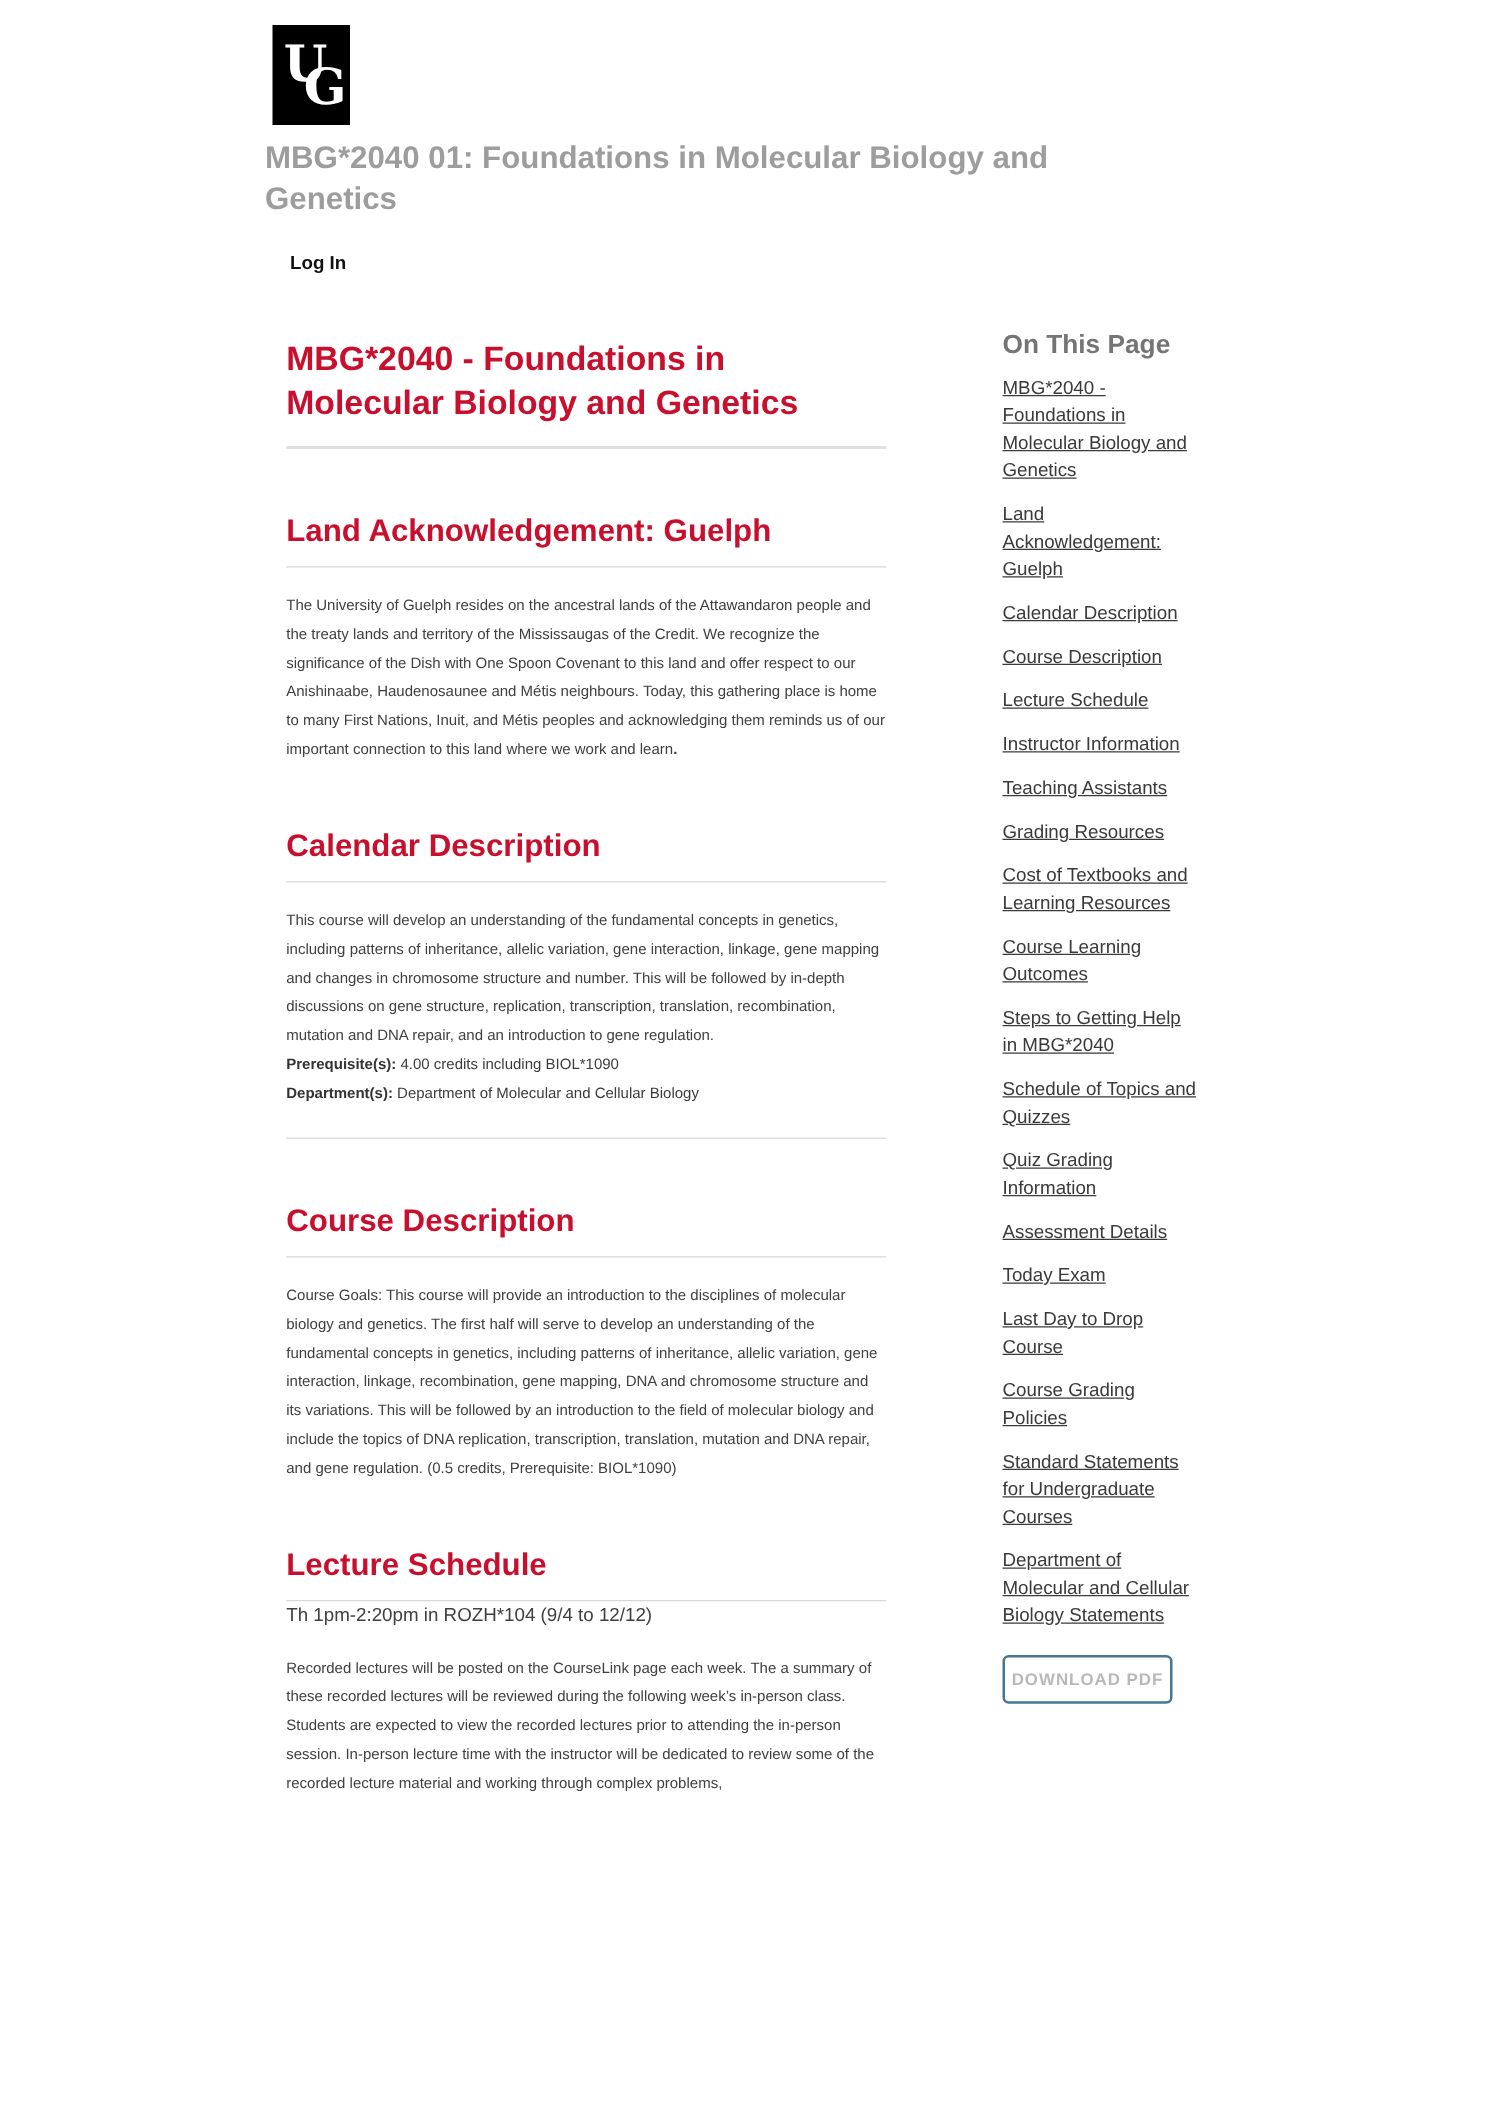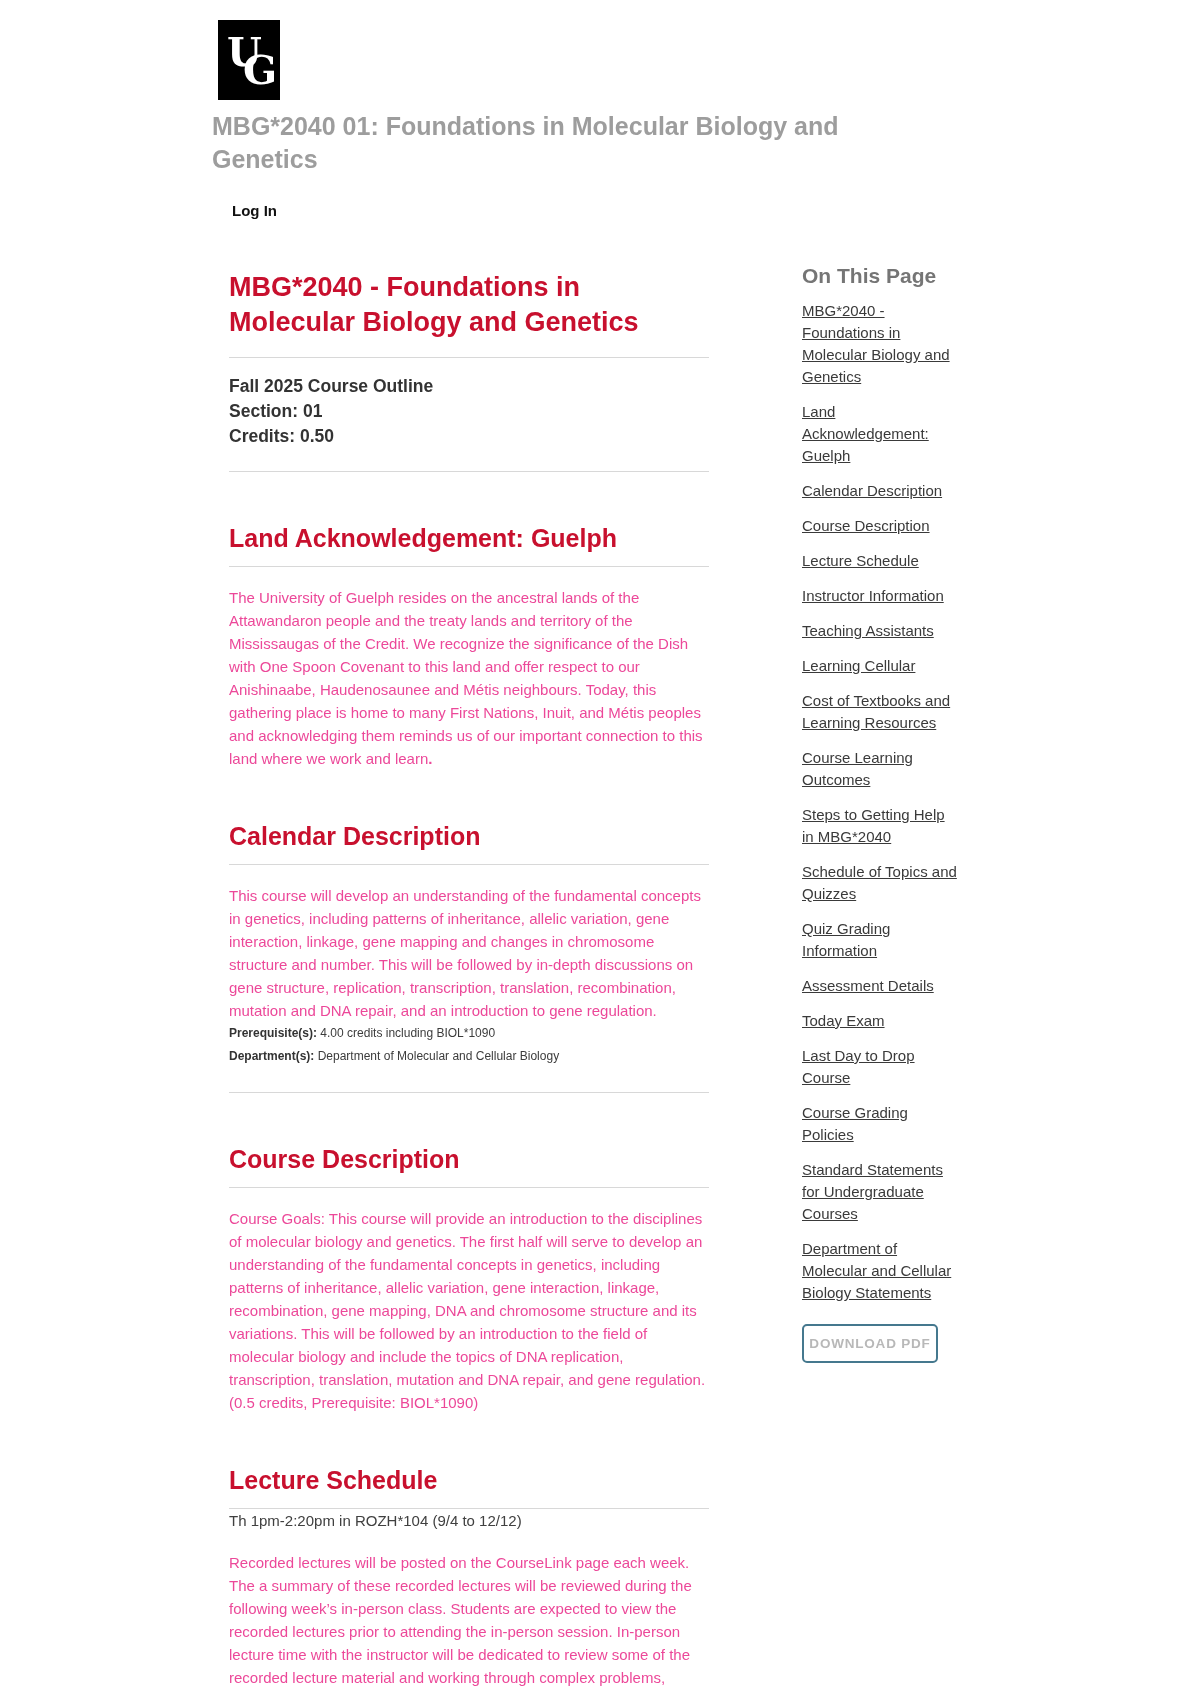--- a/index.html
+++ b/index.html
@@ -80,23 +80,23 @@
     color: #333333;
     line-height: 1.42;
   }
   .section h2 {
     font-size: 25px;
     font-weight: bold;
     color: #C8102E;
     margin: 52px 0 13px 0;
   }
   .section p {
-    font-size: 15px;
+    font-size: 12px;
     line-height: 23px;
-    color: #ec4899;
+    color: #404040;
     margin-top: 19px;
   }
   .meta-line { font-size: 12px; line-height: 23px; color: #3c3c3c; }
   .meta-line strong { color: #333333; }
   .section .after-rule { margin-top: 24px; }
   .lead-line { font-size: 15px; line-height: 23px; color: #404040; }
 
   
   .otp-heading {
     font-size: 21px;
@@ -145,25 +145,20 @@
     <a class="login-link">Log In</a>
   </header>
 
   <div class="columns">
 
     <main class="main-col">
 
       <h1 class="course-title">MBG*2040 - Foundations in Molecular Biology and Genetics</h1>
       <hr class="divider">
 
-      <div class="course-info">
-        <div>Fall 2025 Course Outline</div>
-        <div>Section: 01</div>
-        <div>Credits: 0.50</div>
-      </div>
       <hr class="divider">
 
       <section class="section">
         <h2>Land Acknowledgement: Guelph</h2>
         <hr class="divider">
         <p><span>The University of Guelph resides on the ancestral lands of the Attawandaron people and the treaty lands and territory of the Mississaugas of the Credit. We recognize the significance of the Dish with One Spoon Covenant to this land and offer respect to our Anishinaabe, Haudenosaunee and Métis neighbours. Today, this gathering place is home to many First Nations, Inuit, and Métis peoples and acknowledging them reminds us of our important connection to this land where we work and learn</span><strong>.</strong></p>
       </section>
 
       <section class="section">
         <h2>Calendar Description</h2>
@@ -192,21 +187,21 @@
     <aside class="side-col">
       <div class="otp-heading">On This Page</div>
       <ul class="otp-list">
         <li><a>MBG*2040 - Foundations in Molecular Biology and Genetics</a></li>
         <li><a>Land Acknowledgement: Guelph</a></li>
         <li><a>Calendar Description</a></li>
         <li><a>Course Description</a></li>
         <li><a>Lecture Schedule</a></li>
         <li><a>Instructor Information</a></li>
         <li><a>Teaching Assistants</a></li>
-        <li><a>Learning Cellular</a></li>
+        <li><a>Grading Resources</a></li>
         <li><a>Cost of Textbooks and Learning Resources</a></li>
         <li><a>Course Learning Outcomes</a></li>
         <li><a>Steps to Getting Help in MBG*2040</a></li>
         <li><a>Schedule of Topics and Quizzes</a></li>
         <li><a>Quiz Grading Information</a></li>
         <li><a>Assessment Details</a></li>
         <li><a>Today Exam</a></li>
         <li><a>Last Day to Drop Course</a></li>
         <li><a>Course Grading Policies</a></li>
         <li><a>Standard Statements for Undergraduate Courses</a></li>

